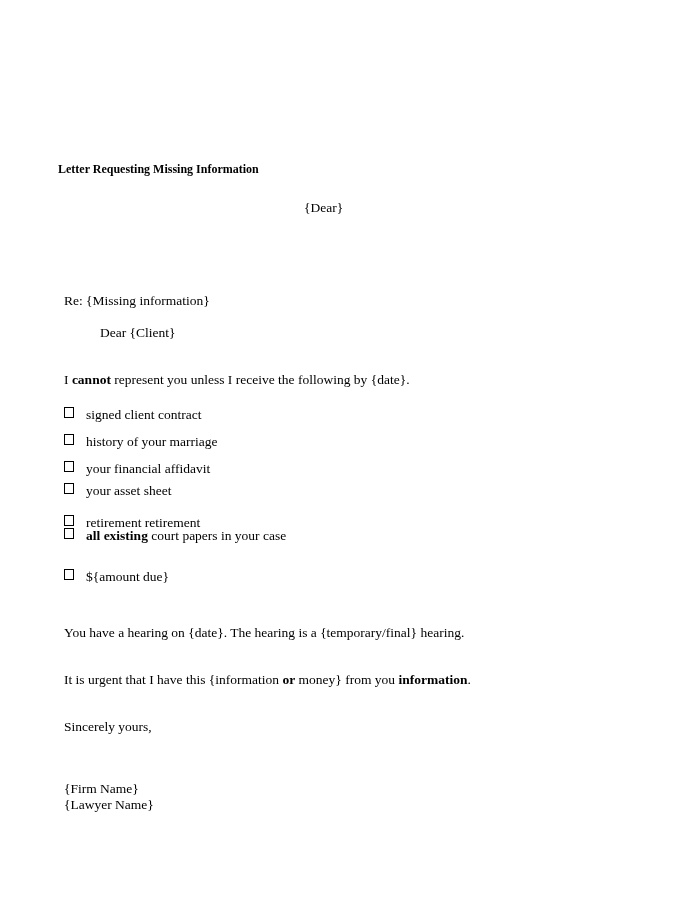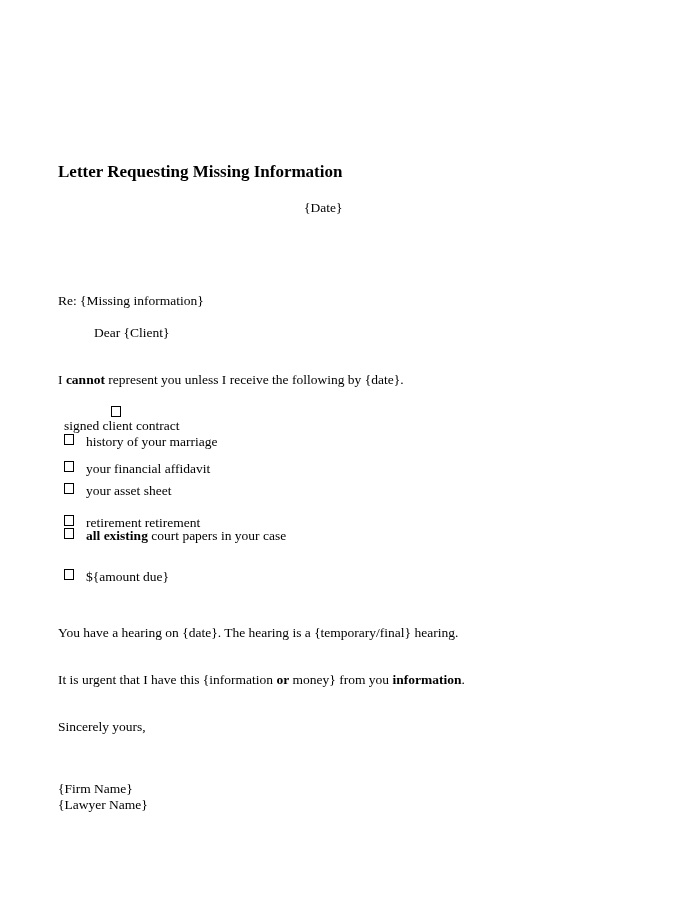--- a/index.html
+++ b/index.html
@@ -2,46 +2,46 @@
 <html><head>
 <meta charset="utf-8">
 <style>
   html, body { margin: 0; padding: 0; background: #ffffff; }
   body {
     width: 696px; height: 900px; position: relative; overflow: hidden;
     font-family: "Liberation Serif", "DejaVu Serif", serif;
     color: #000000; font-size: 13.5px;
   }
   .abs { position: absolute; white-space: nowrap; line-height: 1; }
-  .title { left: 58px; top: 163px; font-size: 17px; font-weight: bold; }
+  .title { left: 58px; top: 163px; font-size: 12px; font-weight: bold; }
   .date { left: 304px; top: 201px; }
-  .p { left: 58px; }
+  .p { left: 64px; }
   b { font-weight: bold; }
   .cb-row { left: 64px; display: flex; align-items: center; }
   .cb {
     width: 10px; height: 11px; border: 1px solid #000; box-sizing: border-box;
     display: inline-block; margin-right: 12px; position: relative; top: -2px;
   }
 </style>
 </head>
 <body>
 
 <div>
   <div class="abs title">Letter Requesting Missing Information</div>
-  <div class="abs date">{Date}</div>
+  <div class="abs date">{Dear}</div>
 
   <div class="abs p" style="top:294px;">Re: {Missing information}</div>
   <div class="abs p" style="top:326px;margin-left:36px;">Dear {Client}</div>
 
   <div class="abs p" style="top:373px;">
     <span>I </span><b>cannot</b><span> represent you unless I receive the following by {date}.</span>
   </div>
 
   <div>
-    <div class="abs cb-row" style="top:408px;flex-direction:column;">
+    <div class="abs cb-row" style="top:408px;">
       <span class="cb"></span>
       <span>signed client contract</span>
     </div>
     <div class="abs cb-row" style="top:435px;">
       <span class="cb"></span>
       <span>history of your marriage</span>
     </div>
     <div class="abs cb-row" style="top:462px;">
       <span class="cb"></span>
       <span>your financial affidavit</span>

